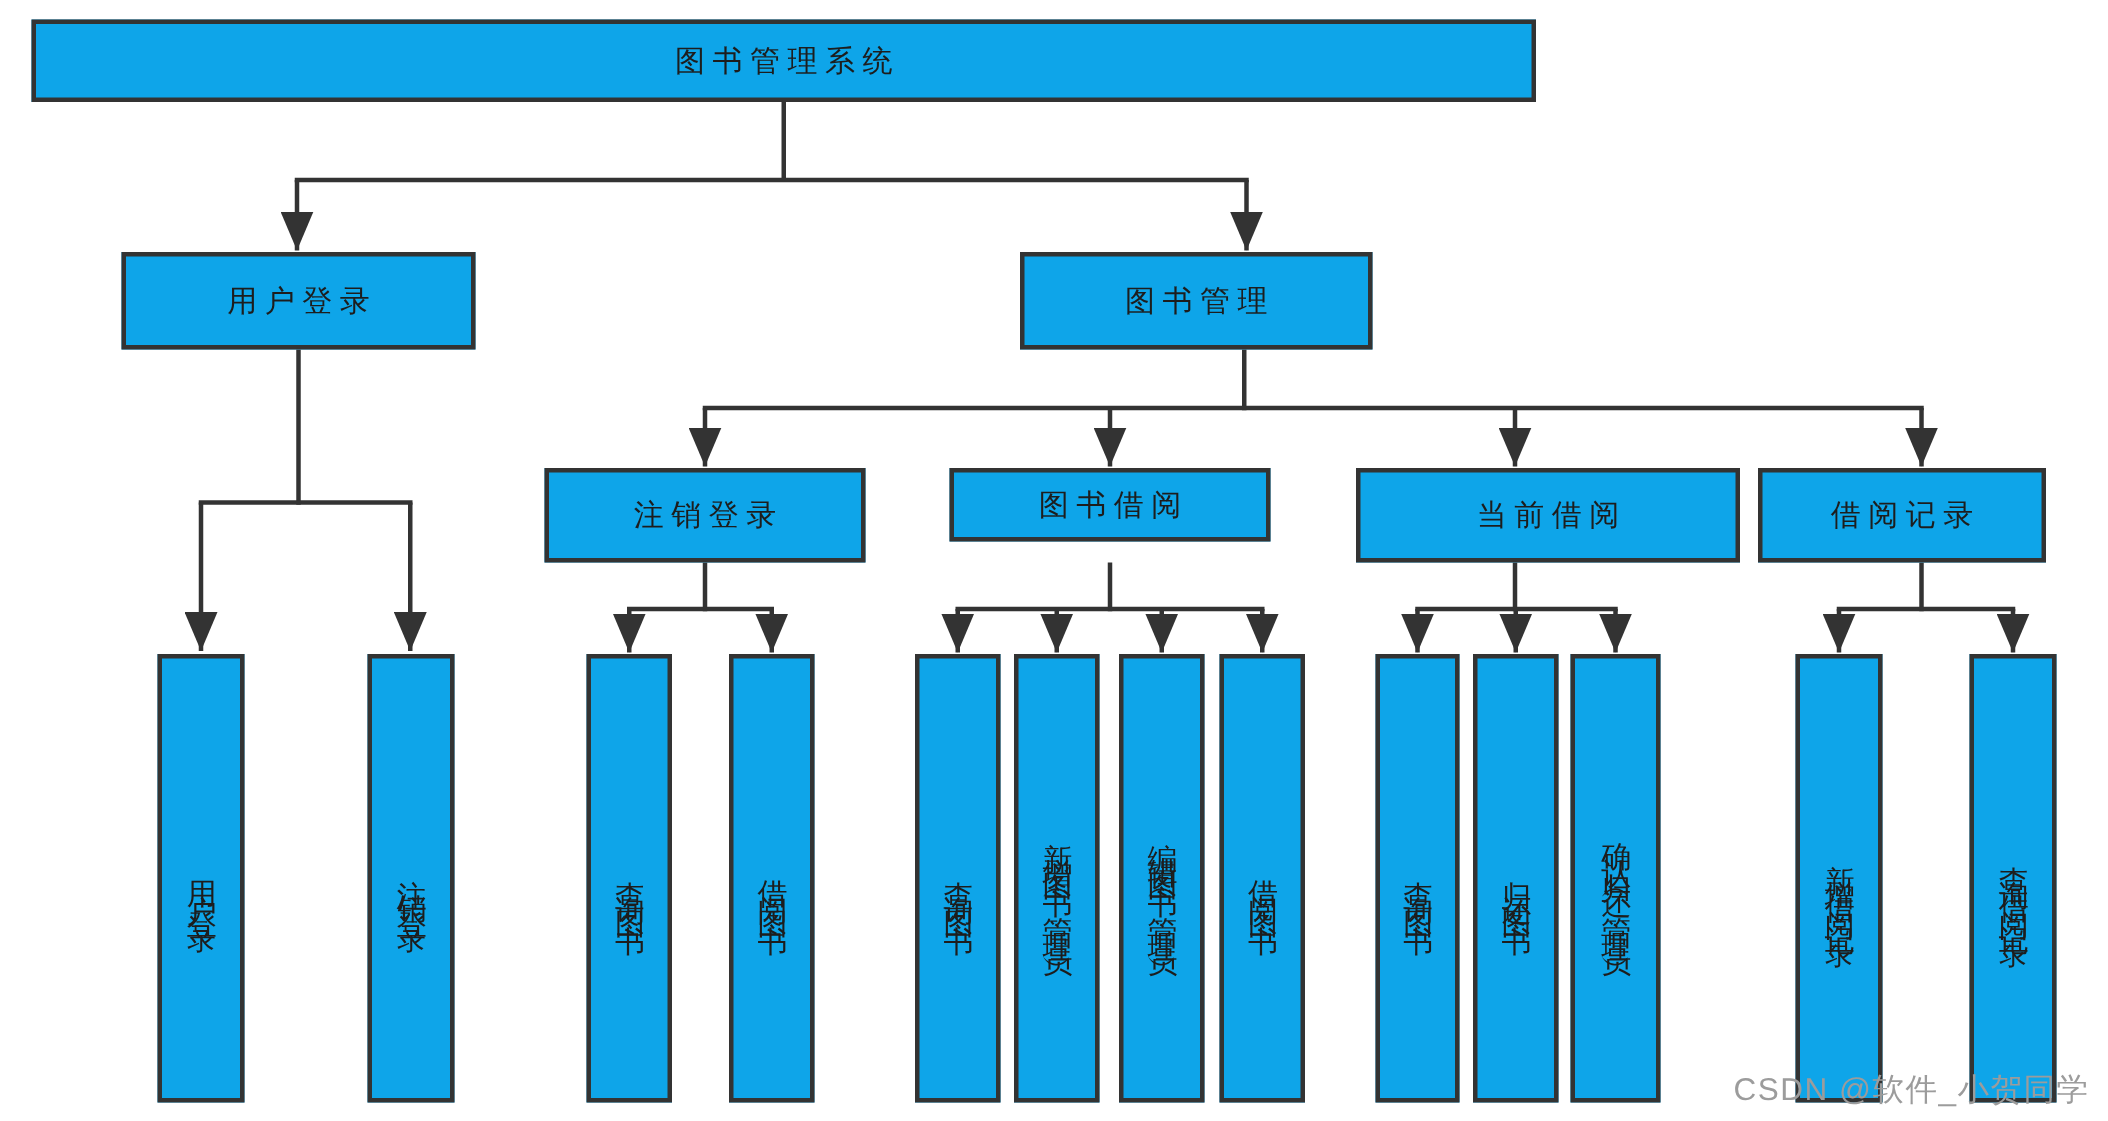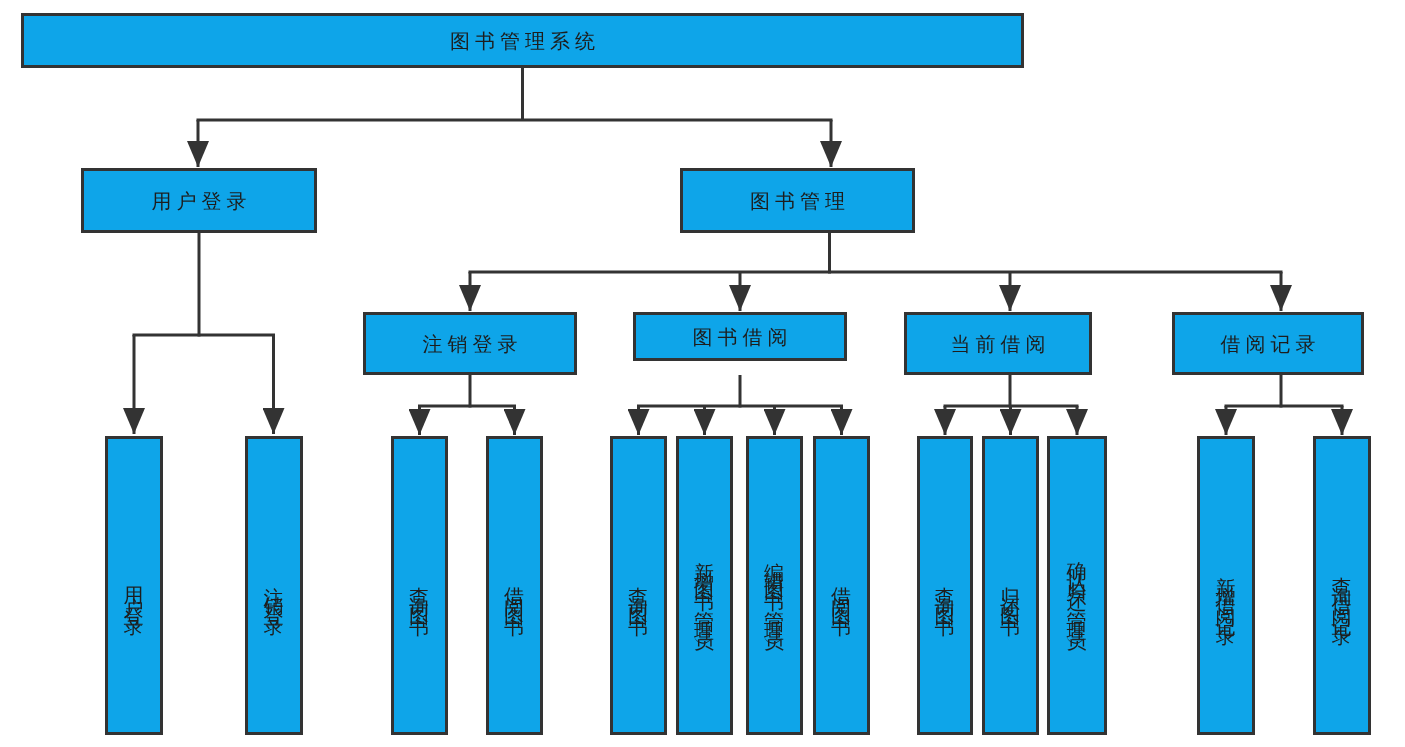--- a/index.html
+++ b/index.html
@@ -89,21 +89,21 @@
   <div class="node" style="left:680px;top:168px;width:235px;height:65px">
     <span class="lbl">图书管理</span>
   </div>
 
   <div class="node" style="left:363px;top:312px;width:214px;height:63px">
     <span class="lbl">注销登录</span>
   </div>
   <div class="node" style="left:633px;top:312px;width:214px;height:49px">
     <span class="lbl">图书借阅</span>
   </div>
-  <div class="node" style="left:904px;top:312px;width:188px;height:63px">
+  <div class="node" style="left:904px;top:312px;width:256px;height:63px">
     <span class="lbl">当前借阅</span>
   </div>
   <div class="node" style="left:1172px;top:312px;width:192px;height:63px">
     <span class="lbl">借阅记录</span>
   </div>
 
   <div class="node v" style="left:105px;top:436px;width:58px;height:299px">
     <span class="lbl">用户登录</span>
   </div>
   <div class="node v" style="left:245px;top:436px;width:58px;height:299px">
@@ -140,13 +140,14 @@
     <span class="lbl">确认归还（管理员）</span>
   </div>
 
   <div class="node v" style="left:1197px;top:436px;width:58px;height:299px">
     <span class="lbl">新增借阅记录</span>
   </div>
   <div class="node v" style="left:1313px;top:436px;width:58px;height:299px">
     <span class="lbl">查询借阅记录</span>
   </div>
 
+  <div id="watermark">CSDN @软件_小贺同学</div>
 </div>
 
 </body></html>

